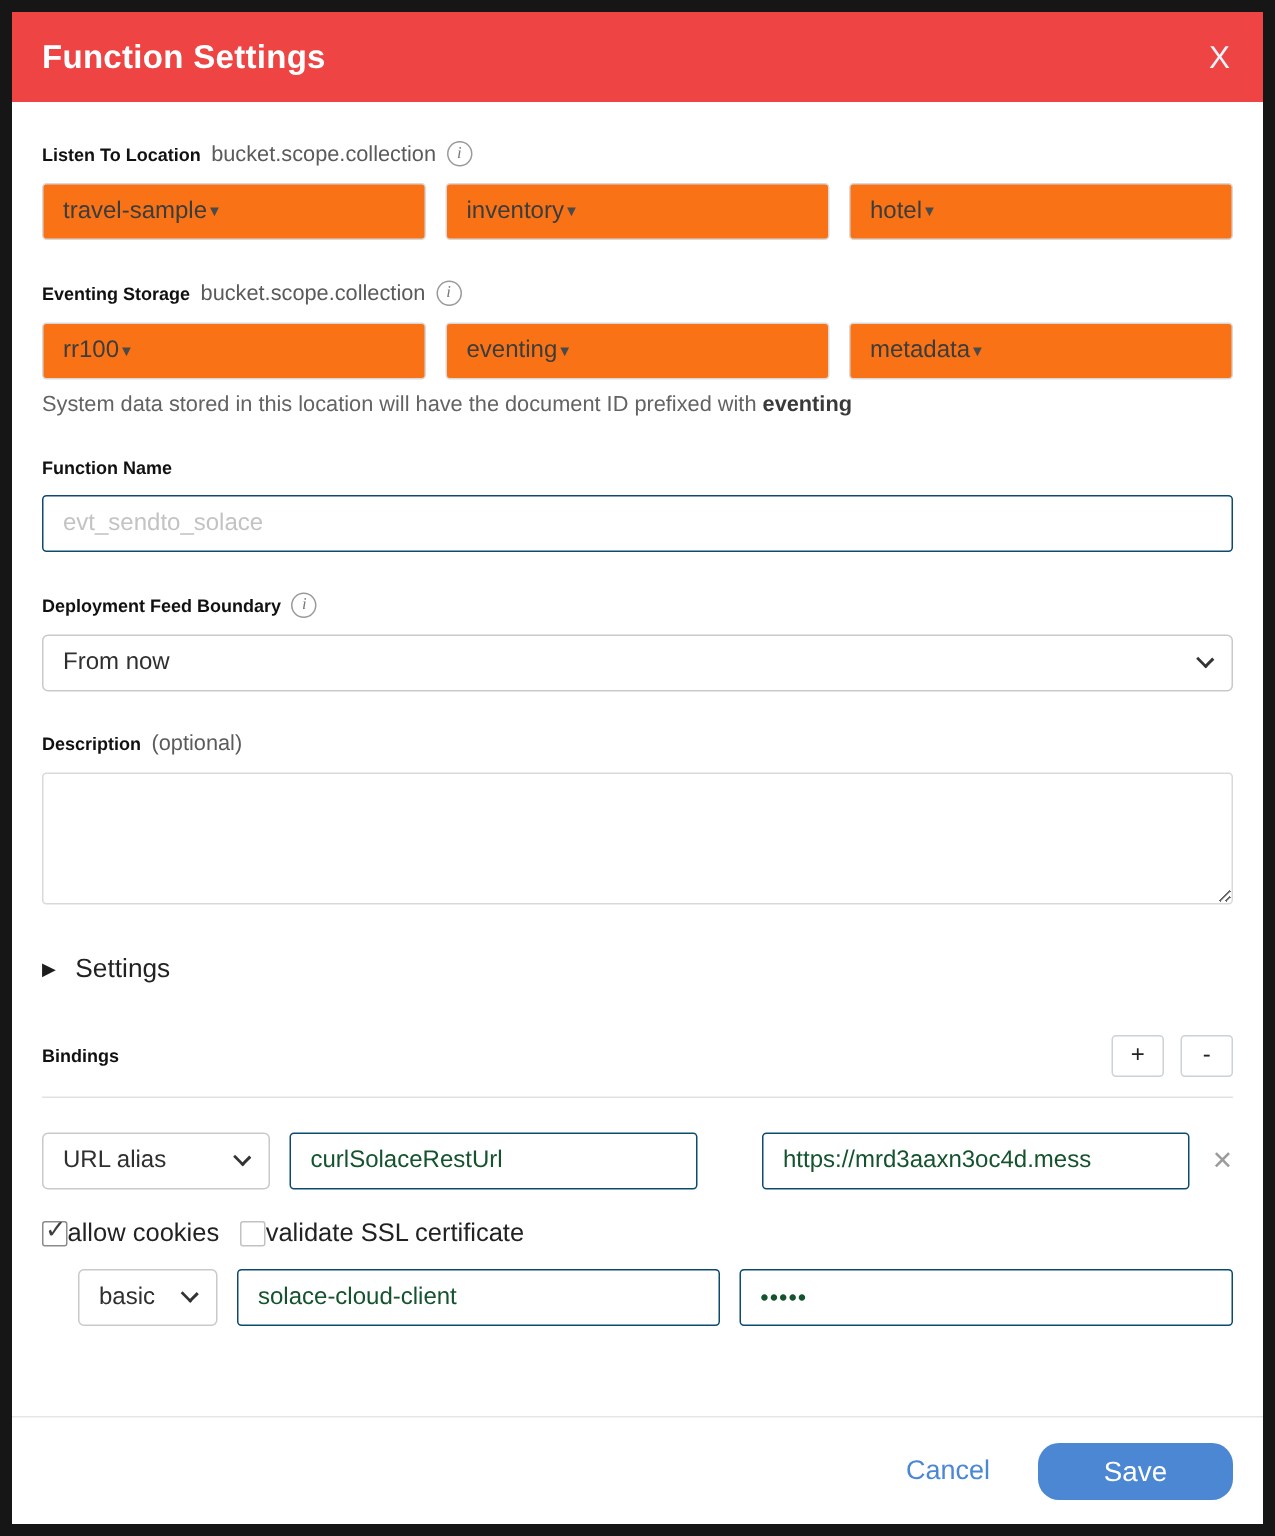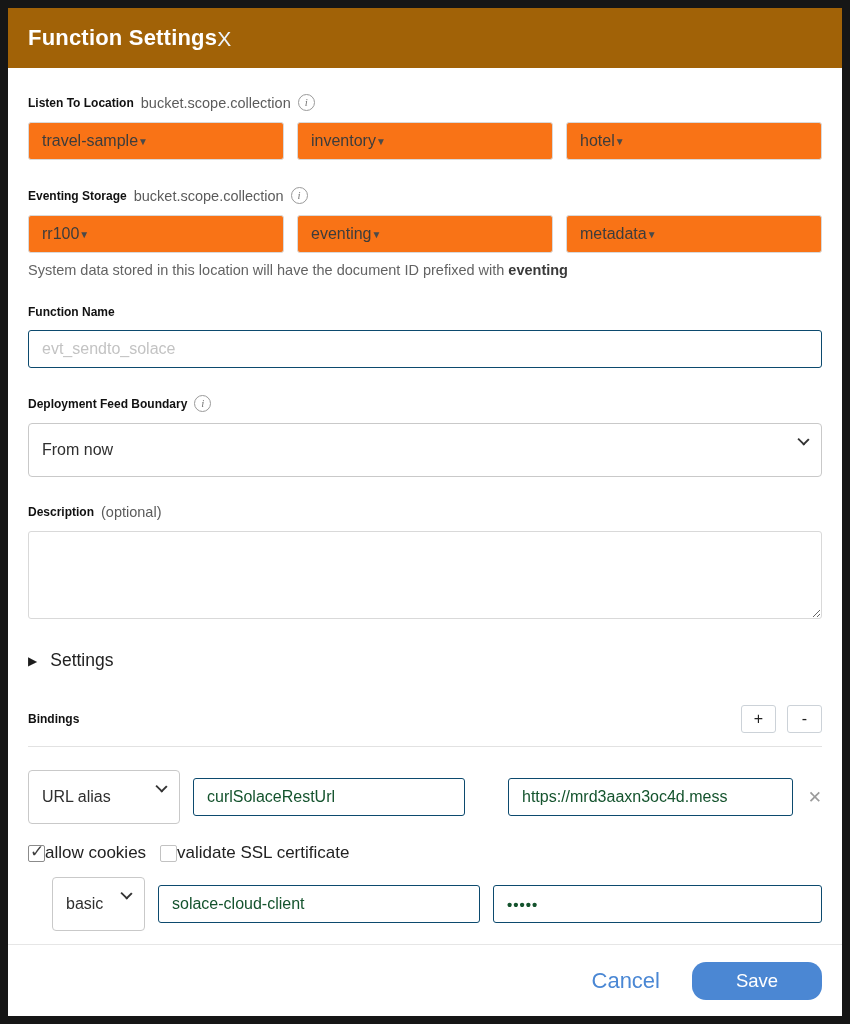--- a/index.html
+++ b/index.html
@@ -13,25 +13,26 @@
     position: absolute;
     left: 8px; top: 8px;
     width: 834px; height: 1008px;
     background: #ffffff;
     display: flex;
     flex-direction: column;
     overflow: hidden;
   }
   
   .dialog-header {
-    background: #a16207;
+    background: #ef4444;
     height: 60px;
     flex: 0 0 60px;
     display: flex;
     align-items: center;
+    justify-content: space-between;
     padding: 0 22px 0 20px;
   }
   .dialog-title {
     color: #ffffff;
     font-size: 22px;
     font-weight: 600;
     letter-spacing: 0.2px;
   }
   .dialog-close {
     color: #eef4fc;
@@ -104,21 +105,21 @@
     border-radius: 3px;
     padding: 0 13px;
     font-size: 16px;
     color: #14532d;
     font-family: "Liberation Sans", sans-serif;
     outline: none;
   }
   .text-input::placeholder { color: #c3c3c3; }
   .select-box {
     position: relative;
-    height: 54px;
+    height: 38px;
     border: 1px solid #c9c9c9;
     border-radius: 4px;
     background: #fff;
     display: flex;
     align-items: center;
     padding: 0 34px 0 13px;
     font-size: 16px;
     color: #2f2f2f;
     cursor: pointer;
   }
@@ -237,21 +238,21 @@
     height: 72px;
     flex: 0 0 72px;
     display: flex;
     align-items: center;
     justify-content: flex-end;
     gap: 32px;
     padding-right: 20px;
   }
   .cancel-link {
     color: #4a87d4;
-    font-size: 22px;
+    font-size: 18px;
     cursor: pointer;
   }
   .save-btn {
     width: 130px;
     height: 38px;
     background: #4b87d3;
     color: #fff;
     border: none;
     border-radius: 14px;
     font-size: 18.5px;

